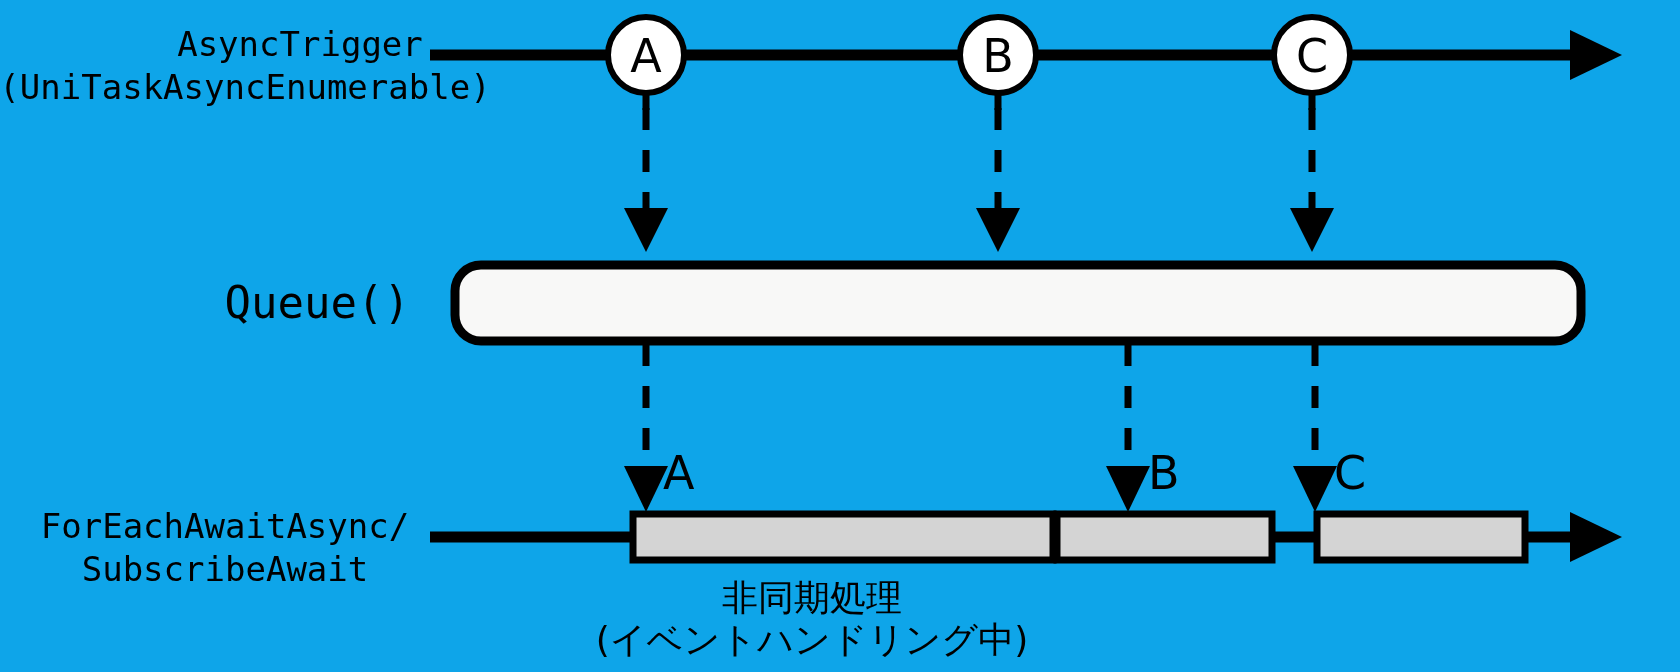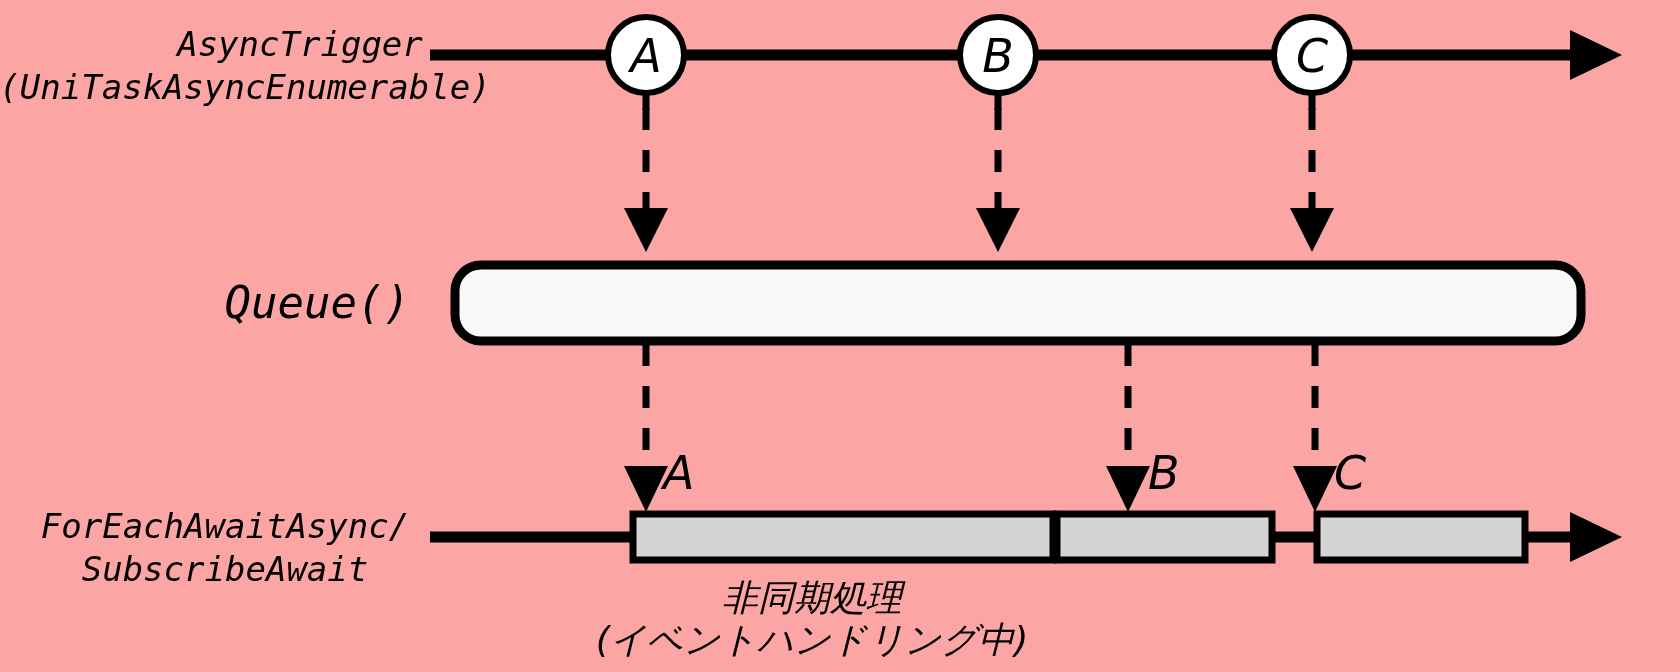--- a/index.html
+++ b/index.html
@@ -7,23 +7,22 @@
     padding: 0;
     background: #ffffff;
   }
   body {
     font-family: "DejaVu Sans Mono", "Liberation Mono", monospace;
   }
   #stage {
     position: relative;
     width: 1680px;
     height: 672px;
-    background: #fca5a5;
+    background: #0ea5e9;
     overflow: hidden;
-    font-style: italic;
   }
   #diagram-svg {
     position: absolute;
     left: 0;
     top: 0;
     width: 1680px;
     height: 672px;
   }
   .mono-label {
     font-family: "DejaVu Sans Mono", "Liberation Mono", monospace;

